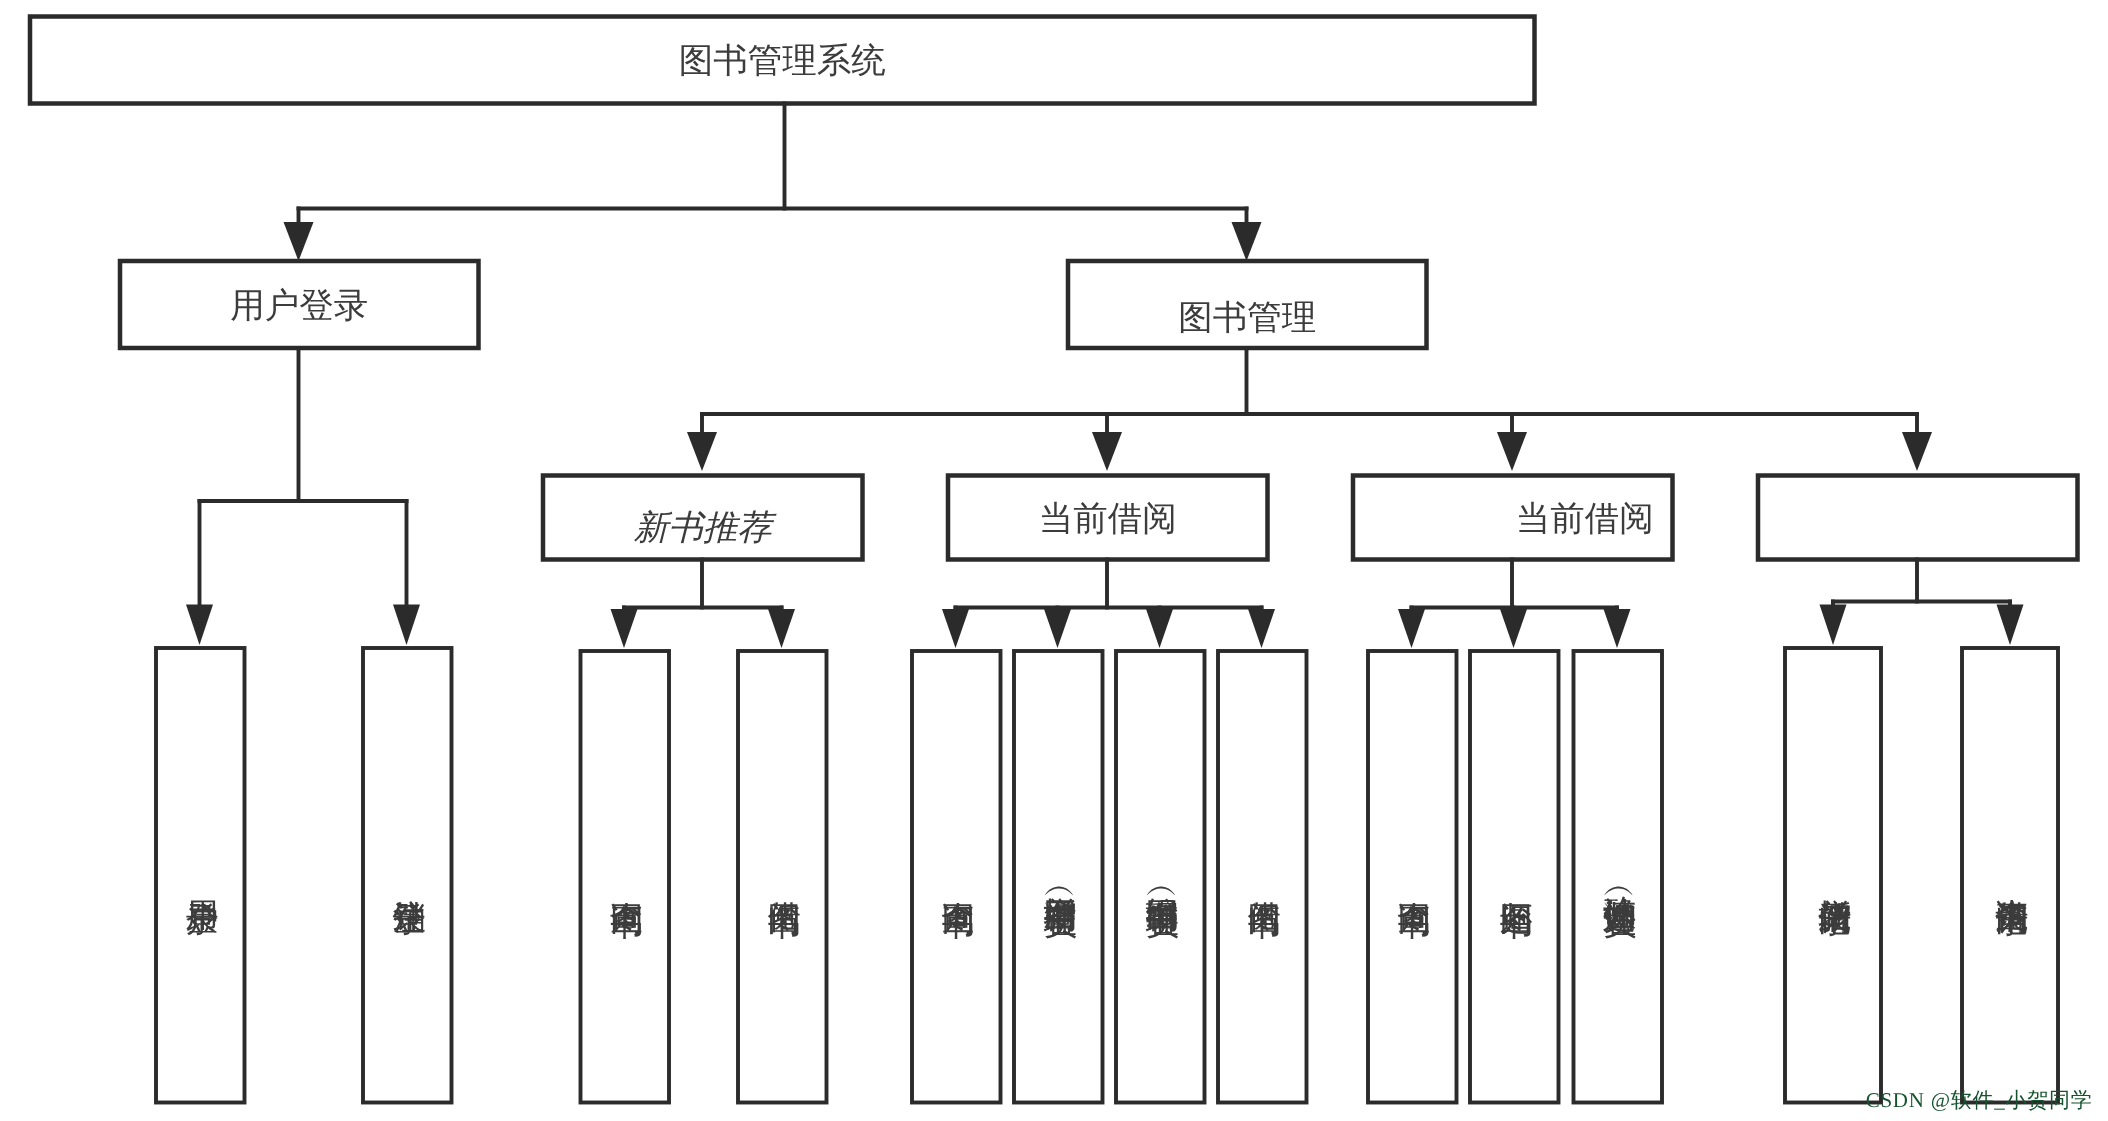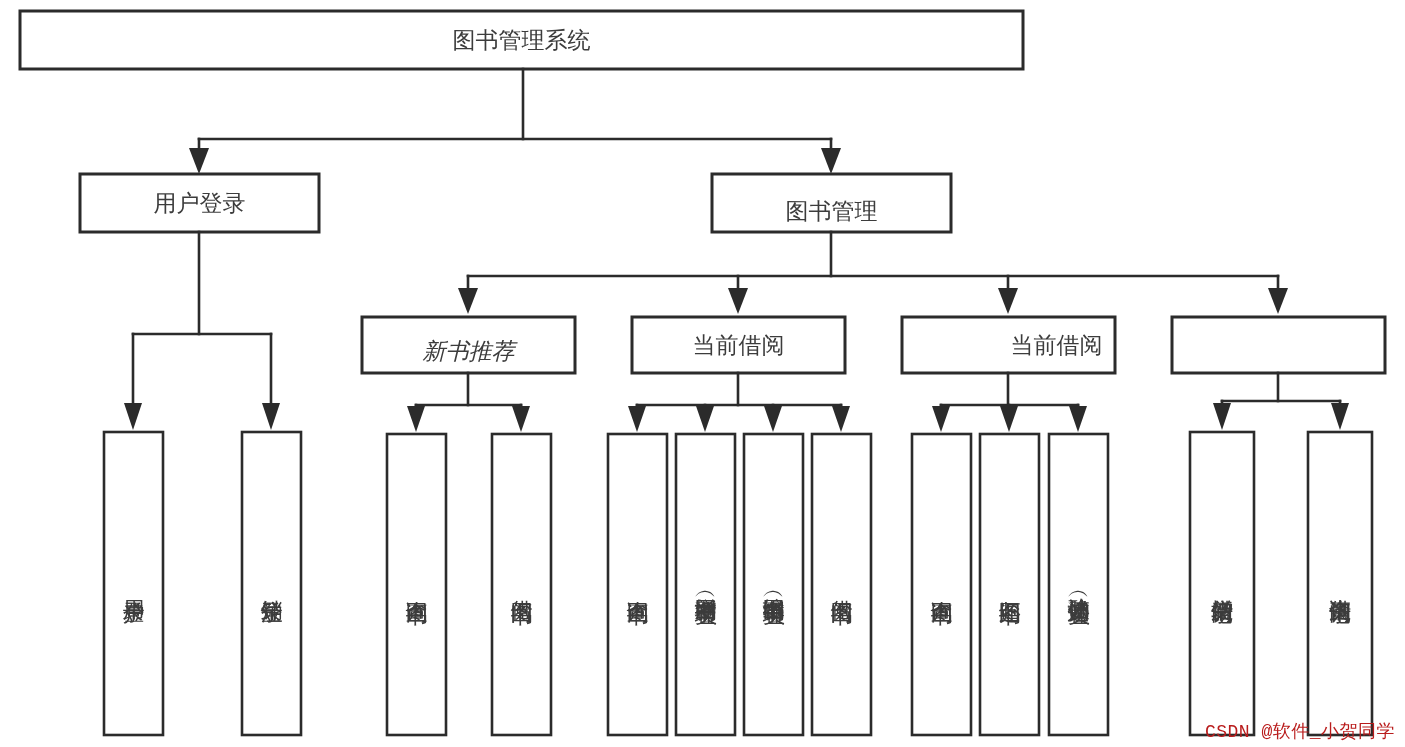--- a/index.html
+++ b/index.html
@@ -67,23 +67,23 @@
     display: flex;
     align-items: center;
     justify-content: center;
     white-space: nowrap;
     pointer-events: none;
   }
   #watermark {
     position: absolute;
     right: 10px;
     bottom: 4px;
-    color: #b91c1c;
-    font-family: Liberation Mono, monospace;
-    font-size: 18px;
+    color: #14532d;
+    font-family: Liberation Serif, serif;
+    font-size: 14px;
     letter-spacing: 0.5px;
     white-space: nowrap;
   }
 </style>
 </head>
 <body>
 
 <div id="diagram-root">
 
   <svg id="flow" viewBox="0 0 1405 747">

